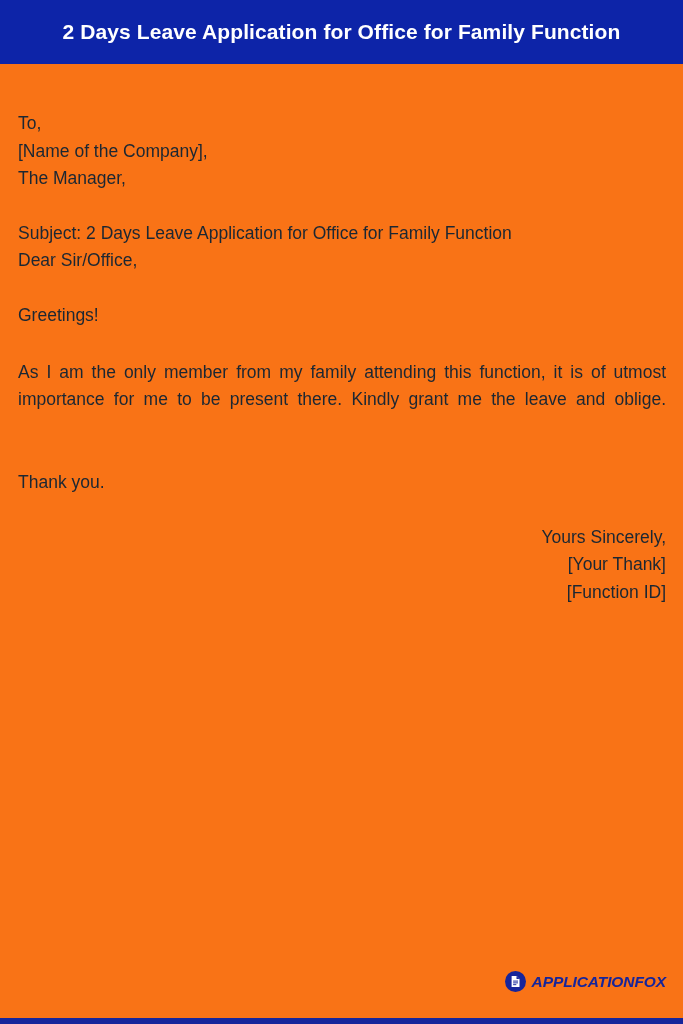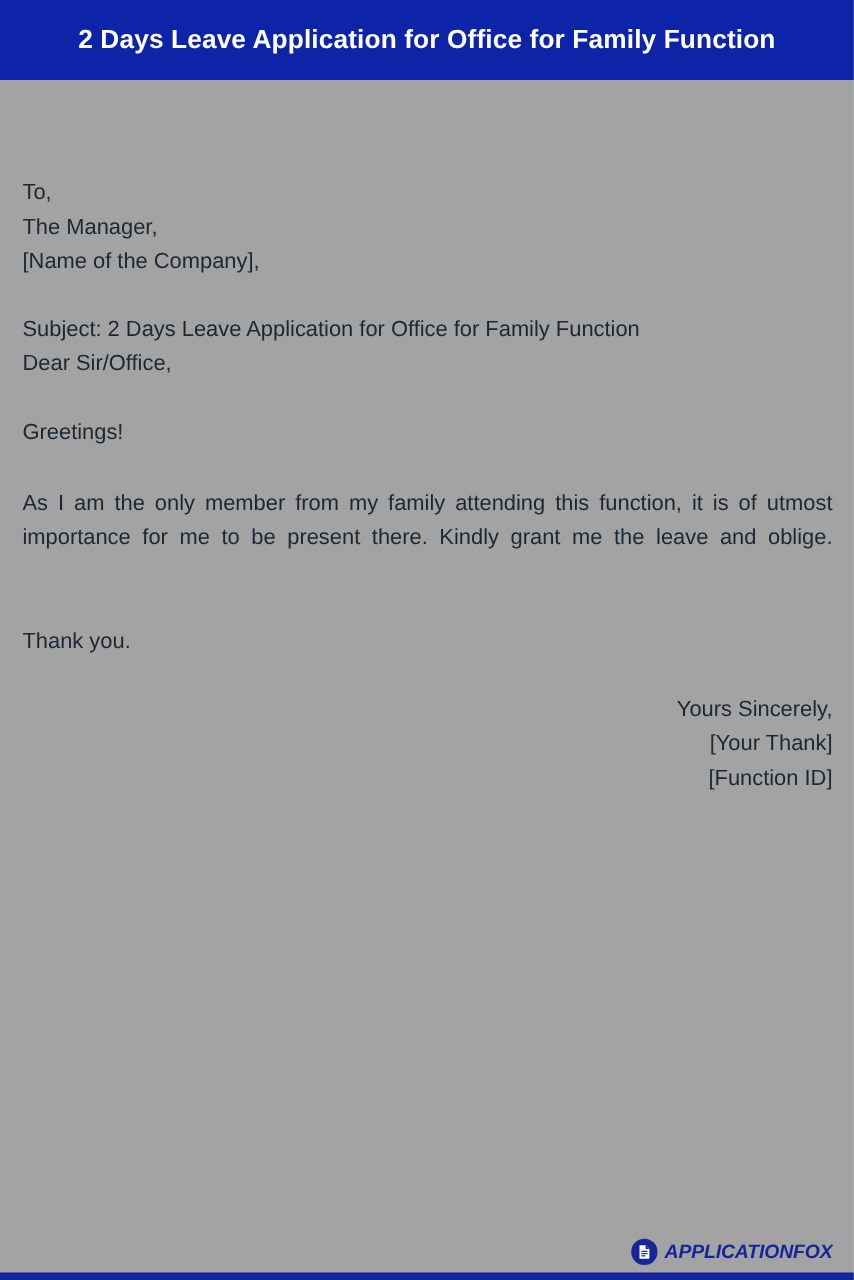--- a/index.html
+++ b/index.html
@@ -10,25 +10,24 @@
     width: 683px;
     height: 1024px;
     background: #ddf3fd;
     font-family: "Liberation Sans", sans-serif;
     overflow: hidden;
   }
   .page {
     position: relative;
     width: 683px;
     height: 1024px;
-    background: #a3a3a3;
+    background: #f97316;
     box-sizing: border-box;
     display: flex;
     flex-direction: column;
-    gap: 30px;
   }
   .title-bar {
     width: 100%;
     height: 64px;
     background: #0d24a8;
     display: flex;
     align-items: center;
     justify-content: center;
     box-sizing: border-box;
     padding: 0 14px;
@@ -85,21 +84,21 @@
   .block.signoff {
     margin-bottom: 18px;
     text-align: right;
   }
   .line {
     display: block;
   }
   .footer-logo {
     position: absolute;
     right: 17px;
-    bottom: 12px;
+    bottom: 32px;
     display: flex;
     align-items: center;
     gap: 6px;
   }
   .logo-mark {
     width: 21px;
     height: 21px;
     border-radius: 50%;
     background: #16259b;
     display: flex;
@@ -140,22 +139,22 @@
 <div class="page">
 
   <div class="title-bar">
     <div class="title-text">2 Days Leave Application for Office for Family Function</div>
   </div>
 
   <div class="letter-body">
 
     <div class="block addr">
       <span class="line">To,</span>
+      <span class="line">[Name of the Company],</span>
       <span class="line">The Manager,</span>
-      <span class="line">[Name of the Company],</span>
     </div>
 
     <div class="block subject">Subject: 2 Days Leave Application for Office for Family Function</div>
 
     <div class="block salutation">Dear Sir/Office,</div>
 
     <div class="block greeting">Greetings!</div>
 
 
     <p class="para">As I am the only member from my family attending this function, it is of utmost importance for me to be present there. Kindly grant me the leave and oblige.</p>

